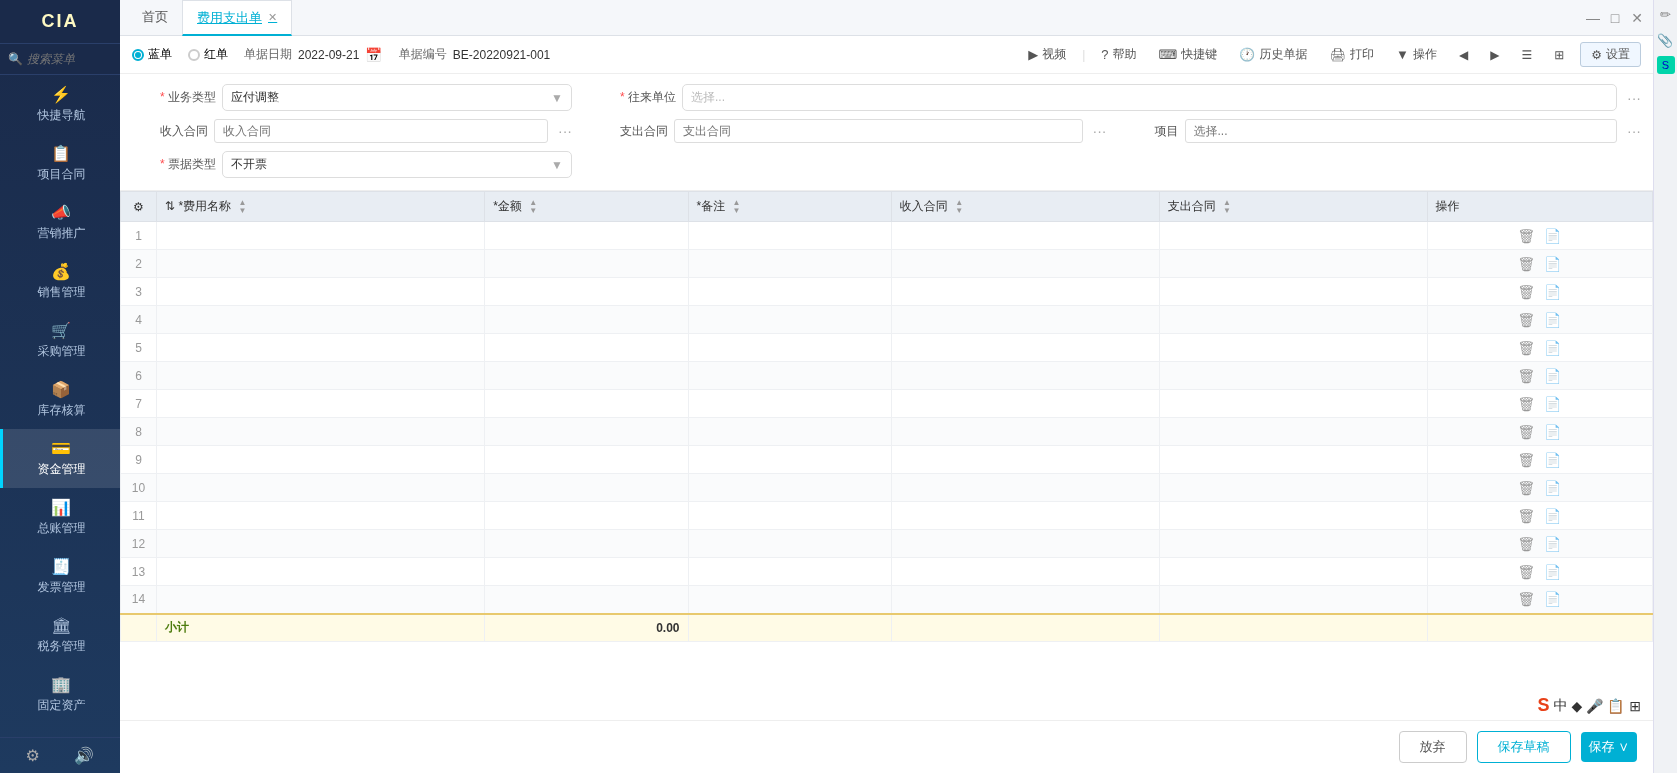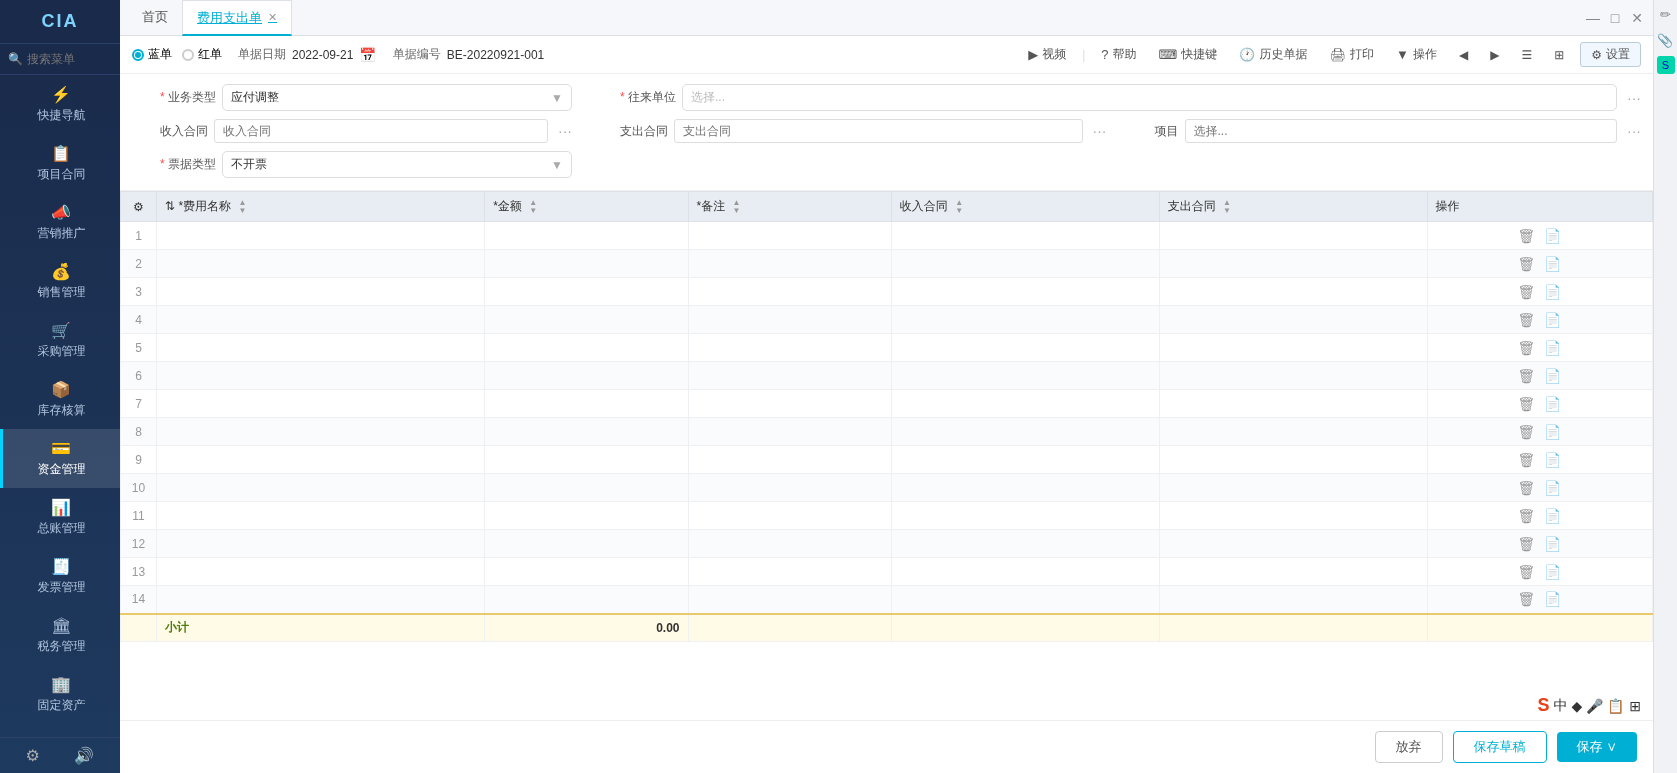--- a/index.html
+++ b/index.html
@@ -16,39 +16,40 @@
     }
     .sidebar-logo {
       height: 44px;
       display: flex;
       align-items: center;
       justify-content: center;
       background: #1a2a4a;
       border-bottom: 1px solid #2a3f6a;
     }
     .sidebar-logo-text {
-      color: #7dd3fc;
+      color: #fef9c3;
       font-size: 18px;
       font-weight: bold;
       letter-spacing: 2px;
     }
     .sidebar-search {
       padding: 8px;
       display: flex;
       align-items: center;
       background: #1a2a4a;
       border-bottom: 1px solid #2a3f6a;
     }
     .sidebar-search-input {
       background: transparent;
       border: none;
       color: #aaa;
       font-size: 12px;
       width: 100%;
       outline: none;
+      font-style: italic;
     }
     .sidebar-item {
       display: flex;
       flex-direction: column;
       align-items: center;
       padding: 10px 4px;
       cursor: pointer;
       color: #b0c4de;
       font-size: 12px;
       border-left: 3px solid transparent;
@@ -138,21 +139,21 @@
       align-items: center;
       padding: 6px 12px;
       border-bottom: 1px solid #eee;
       background: #fff;
       flex-shrink: 0;
       gap: 16px;
     }
     .toolbar-radio-group {
       display: flex;
       align-items: center;
-      gap: 10px;
+      gap: 16px;
     }
     .radio-label {
       display: flex;
       align-items: center;
       gap: 4px;
       cursor: pointer;
       font-size: 12px;
     }
     .radio-dot {
       width: 12px;
@@ -353,21 +354,21 @@
       border-radius: 4px;
       padding: 6px 20px;
       font-size: 13px;
       cursor: pointer;
       color: #00b0d4;
     }
     .btn-save {
       background: #00b0d4;
       border: none;
       border-radius: 4px;
-      padding: 6px 20px;
+      padding: 6px 8px;
       font-size: 13px;
       cursor: pointer;
       color: #fff;
       display: flex;
       align-items: center;
       gap: 4px;
     }
 
     
     .right-side-bar {

